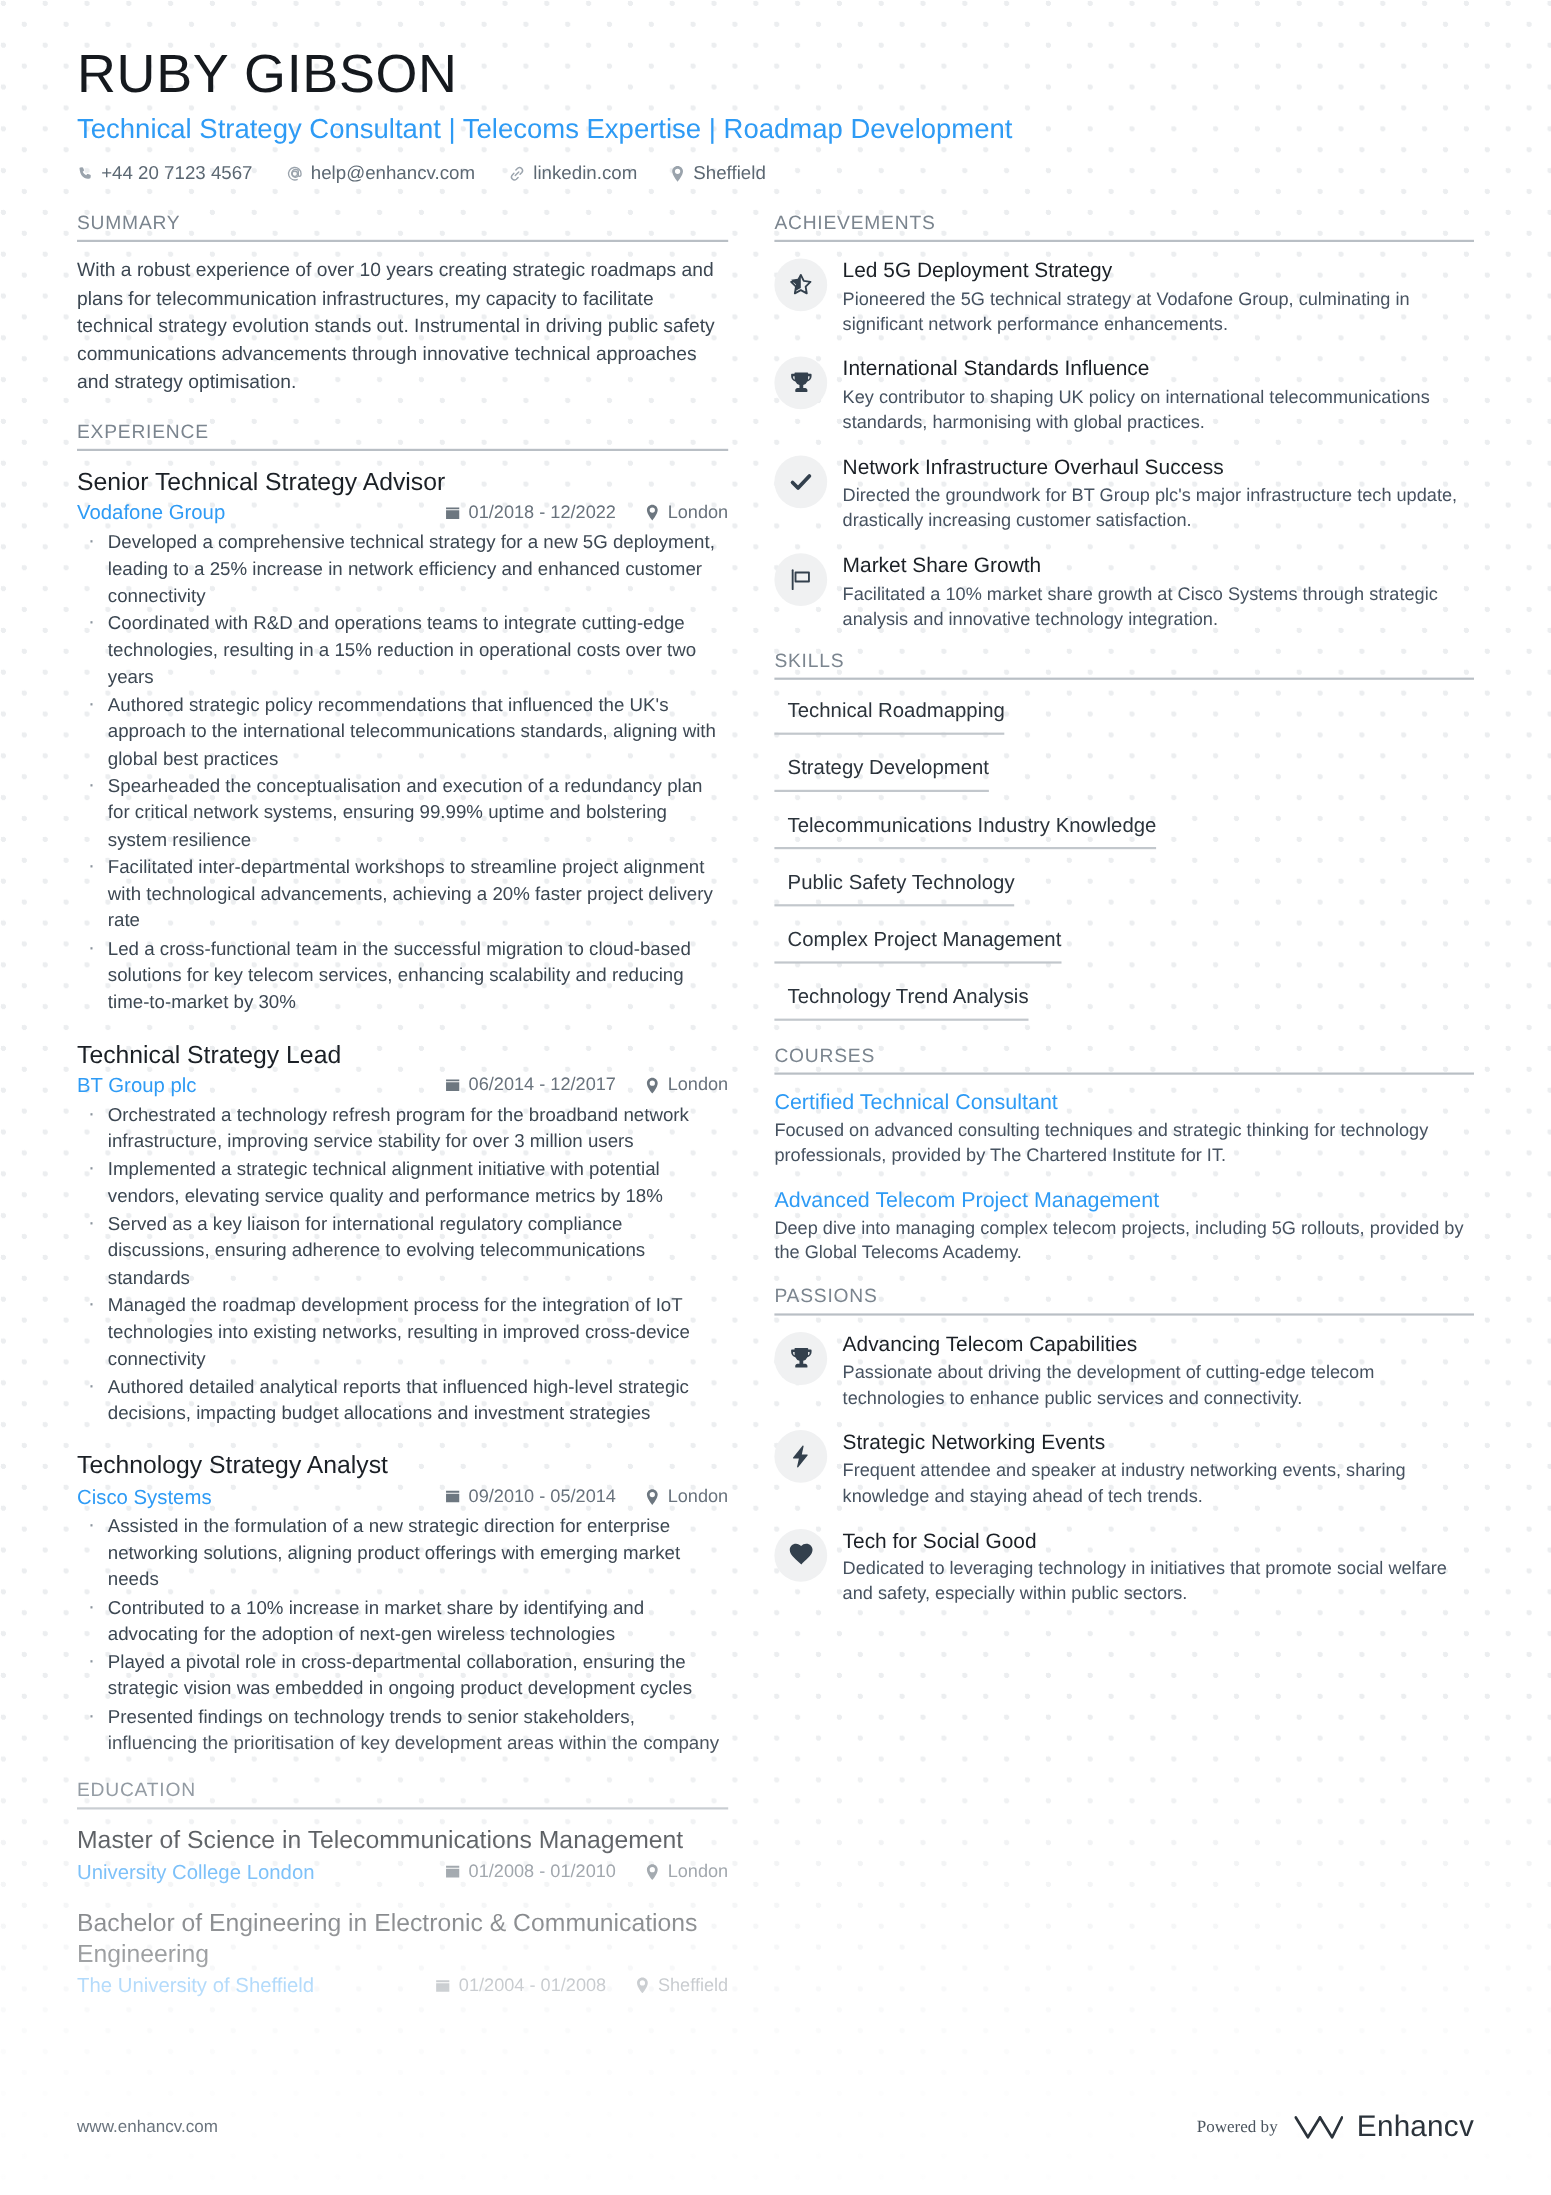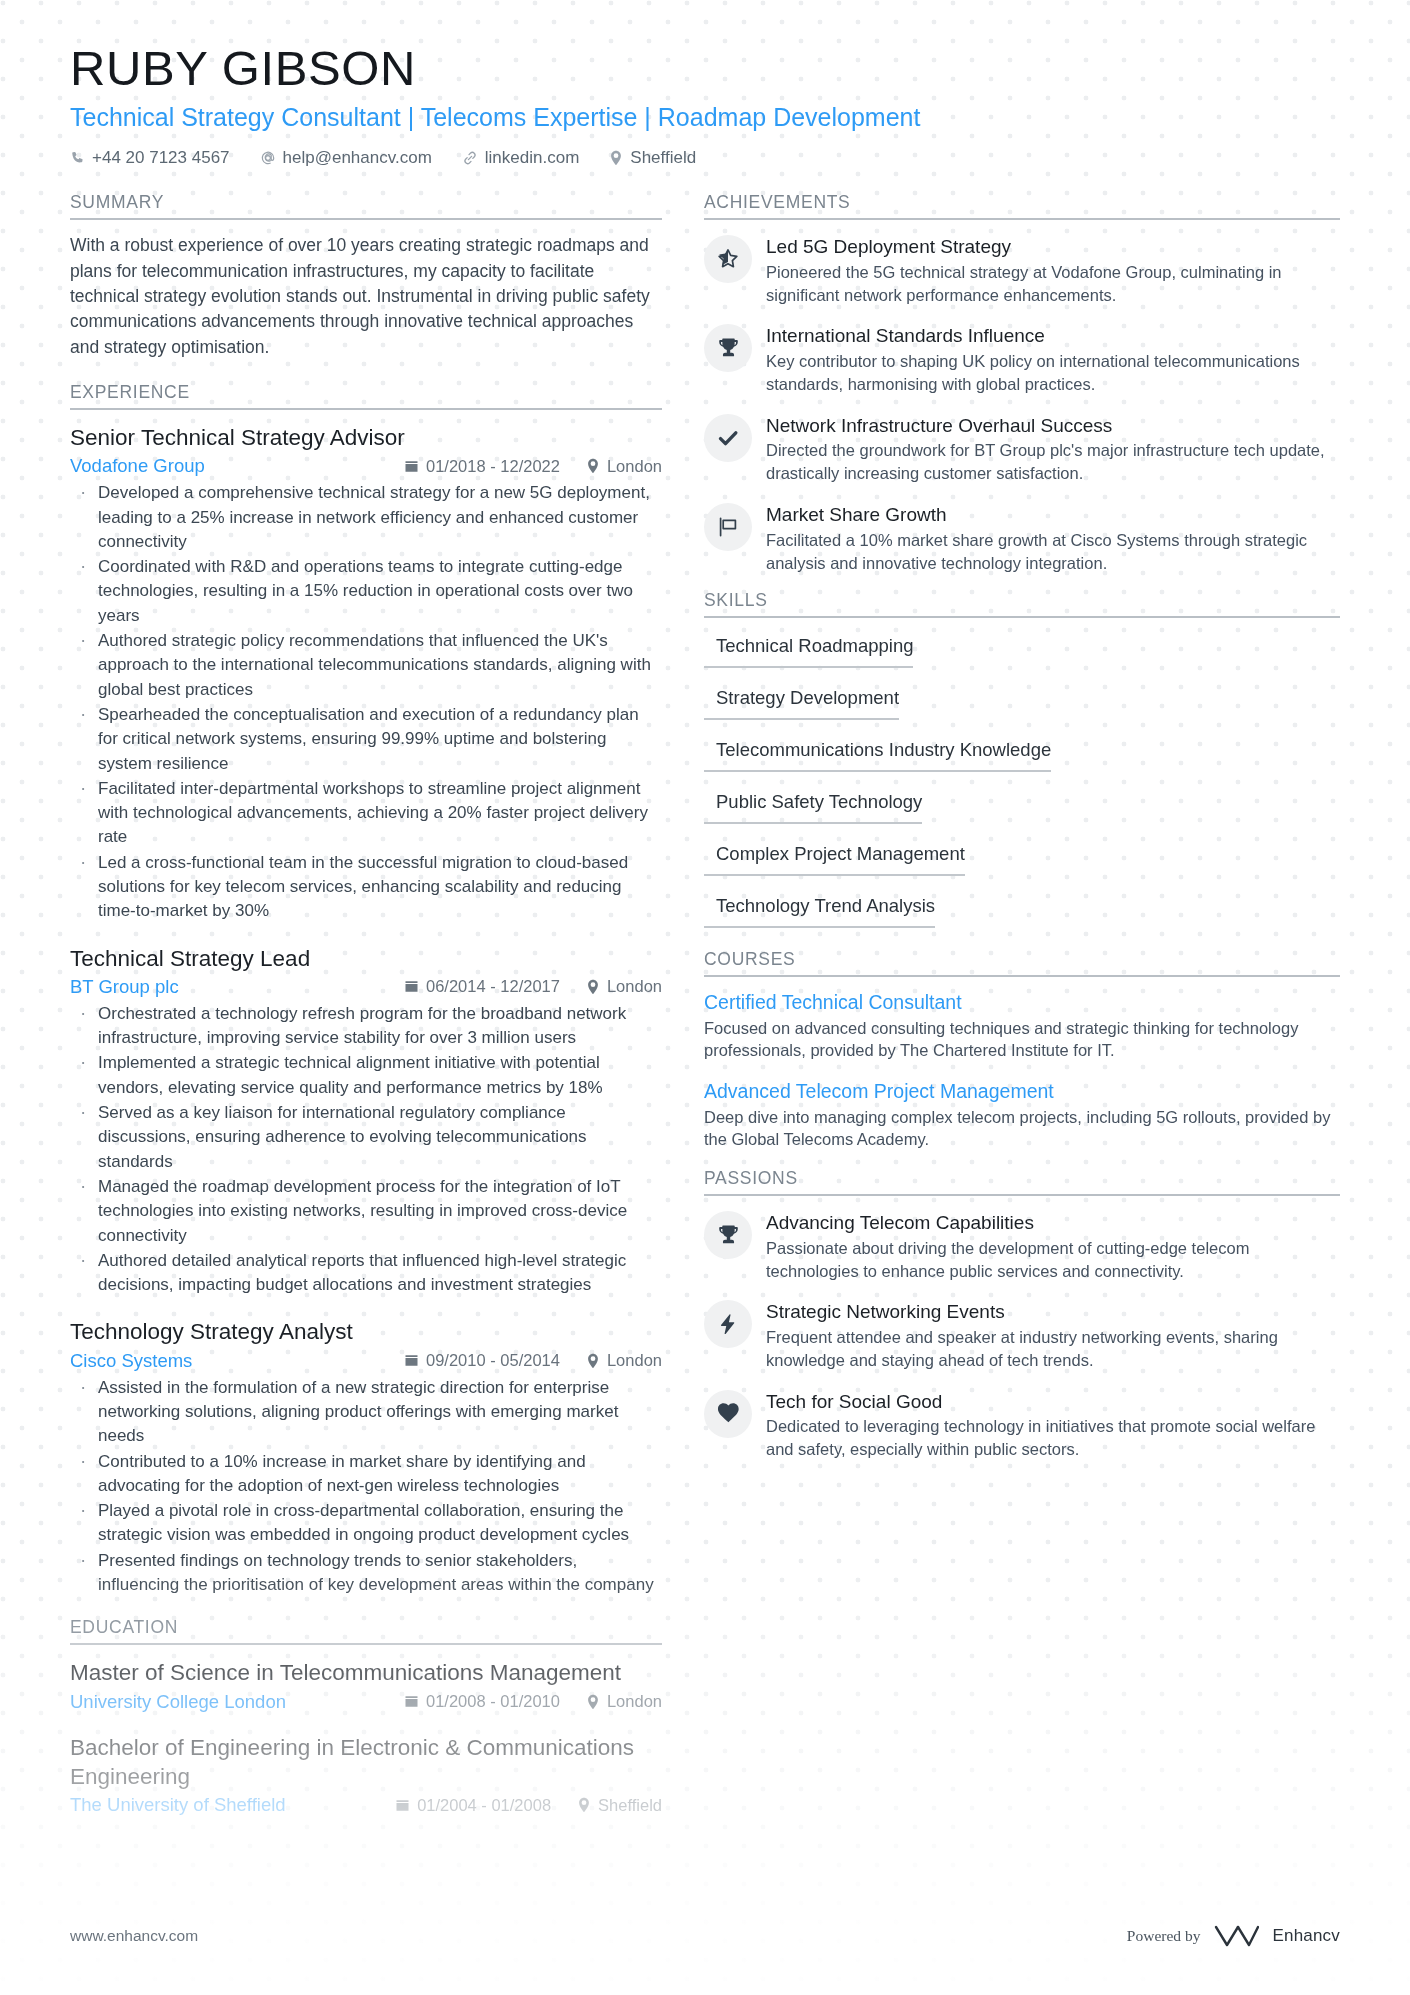--- a/index.html
+++ b/index.html
@@ -174,21 +174,21 @@
     position: absolute;
     left: 70px; right: 70px;
     bottom: 46px;
     display: flex; align-items: center; justify-content: space-between;
     z-index: 3;
   }
   .footer-url { font-size: 15.5px; color: #6a747e; }
   .footer-brand { display: flex; align-items: center; gap: 13px; }
   .powered { font-size: 15.5px; color: #4a545e; font-family: Liberation Serif, serif; }
   .brand-mark svg { display: block; }
-  .brand-word { font-size: 17px; color: #2b333b; letter-spacing: 0.2px; }
+  .brand-word { font-size: 27px; color: #2b333b; letter-spacing: 0.2px; }
   .gap-lg { height: 16px; }
 </style>
 </head>
 <body>
 
 <div class="page">
 
   <div class="header">
     <div class="name">RUBY GIBSON</div>
     <div class="headline">Technical Strategy Consultant | Telecoms Expertise | Roadmap Development</div>

